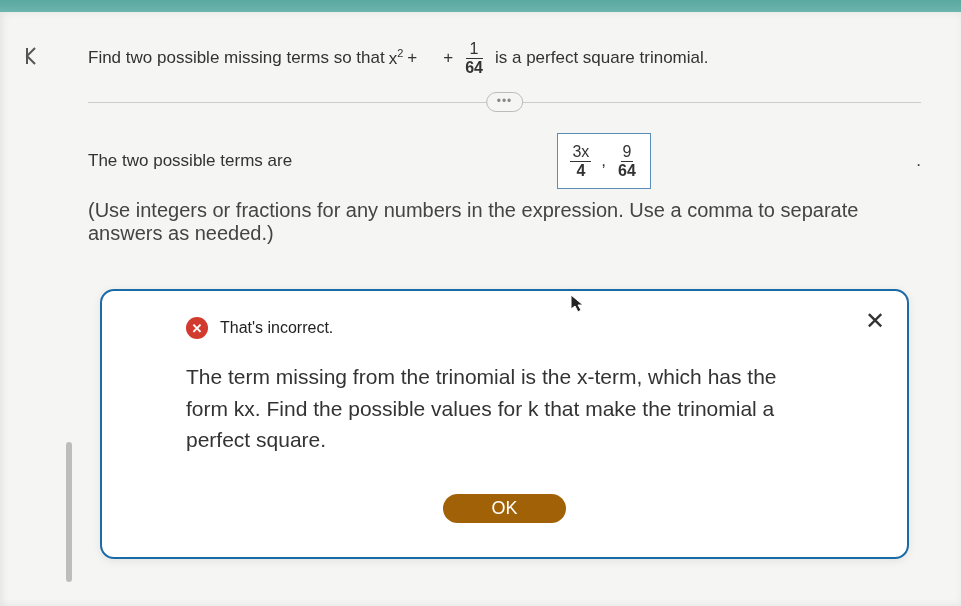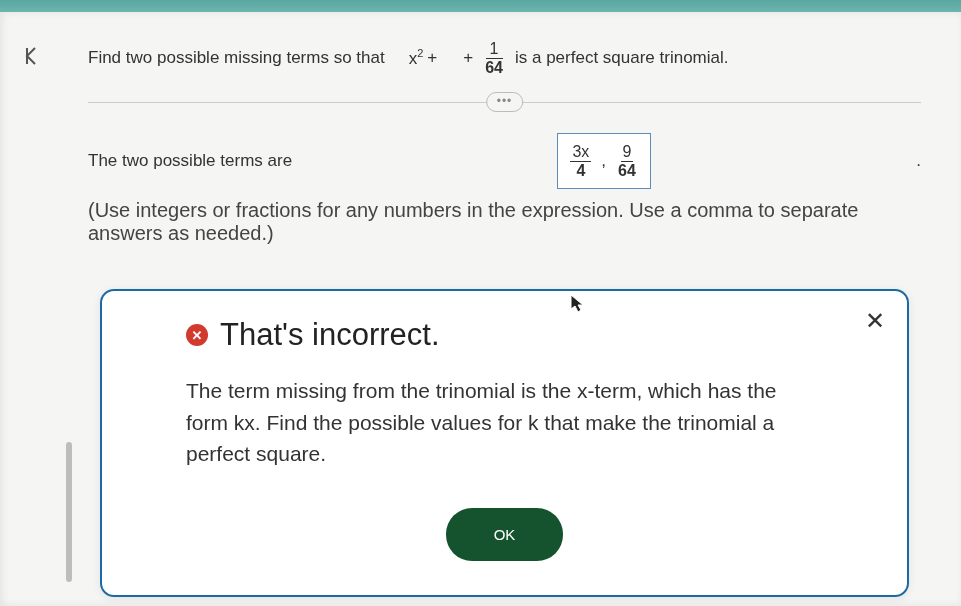--- a/index.html
+++ b/index.html
@@ -49,21 +49,21 @@
     display: inline-flex;
     flex-direction: column;
     align-items: center;
     vertical-align: middle;
     font-size: 16px;
     line-height: 1.1;
     margin: 0 4px;
   }
   .frac .num { border-bottom: 1.5px solid #333; padding: 0 4px; }
   .frac .den { padding: 0 4px; font-weight: bold; }
-  .x2 { white-space: nowrap; margin-left: 20px; }
+  .x2 { white-space: nowrap; }
   .x2 sup { font-size: 11px; vertical-align: super; }
   .divider-wrap {
     position: relative;
     margin: 26px 0 30px 0;
   }
   .divider {
     border: none;
     border-top: 1px solid #ccc;
   }
   .divider-dots {
@@ -135,39 +135,39 @@
     border-radius: 50%;
     background: #d23a2e;
     color: #fff;
     display: flex;
     align-items: center;
     justify-content: center;
     font-size: 13px;
     font-weight: bold;
   }
   .feedback-title {
-    font-size: 31px;
+    font-size: 16px;
     color: #222;
   }
   .feedback-body {
     margin-left: 50px;
     margin-right: 60px;
     font-size: 21px;
     color: #333;
     line-height: 1.5;
   }
   .ok-btn {
     display: block;
     margin: 38px auto 0 auto;
-    background: #14532d;
+    background: #a16207;
     color: #fff;
     border: none;
     border-radius: 26px;
-    padding: 18px 48px;
-    font-size: 15px;
+    padding: 4px 48px;
+    font-size: 18px;
     cursor: pointer;
   }
   .cursor-ptr {
     position: absolute;
     top: 282px;
     left: 570px;
     pointer-events: none;
   }
   .left-scroll {
     position: absolute;

